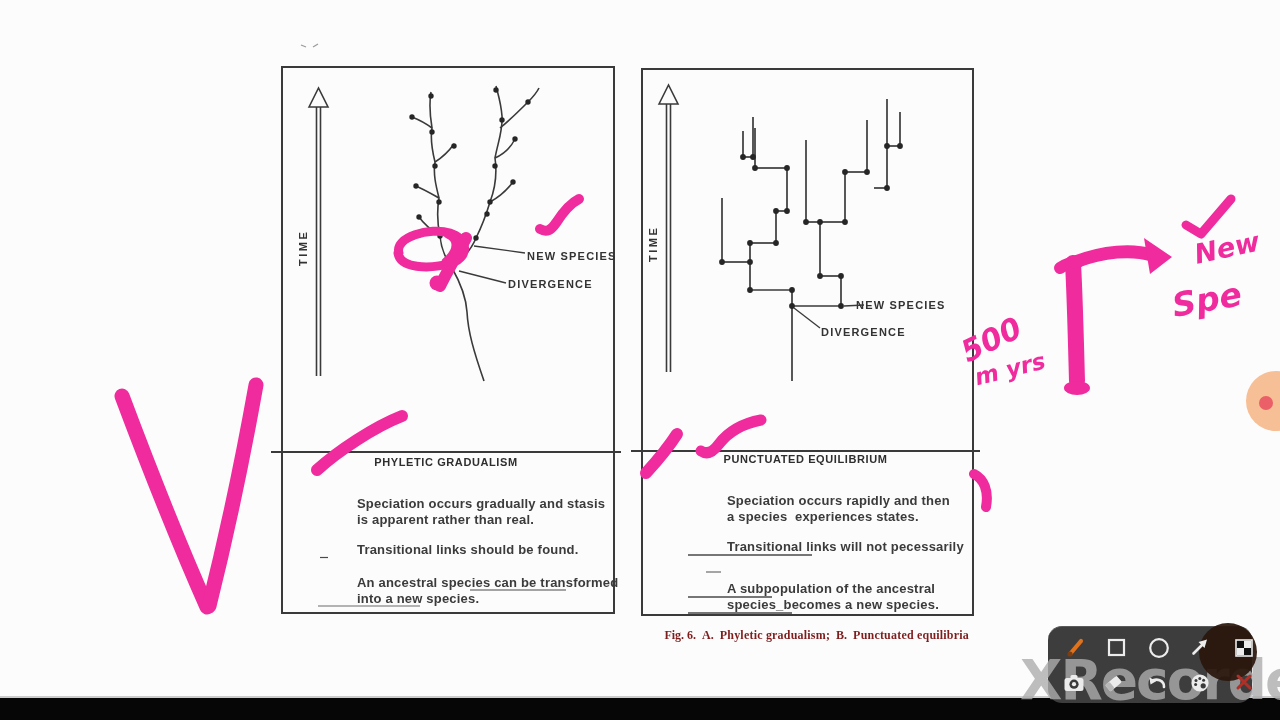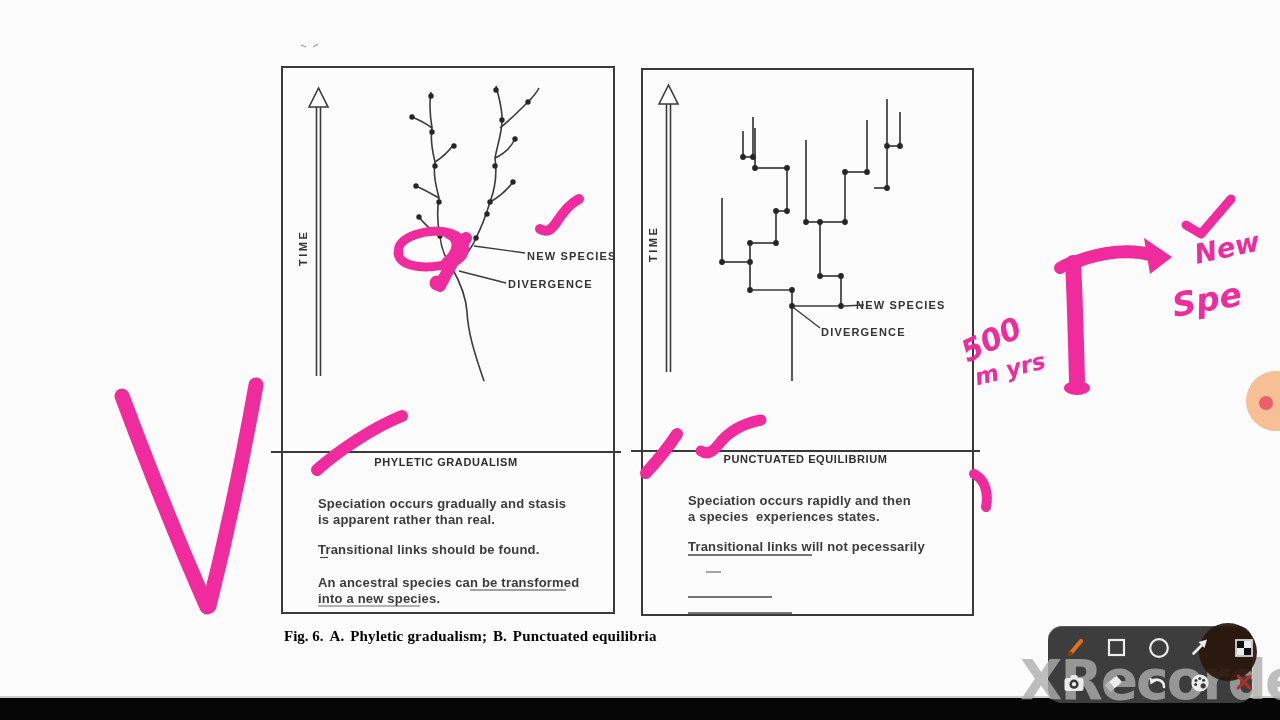--- a/index.html
+++ b/index.html
@@ -13,35 +13,35 @@
   .divider{position:absolute;height:2px;background:#3a3a3a;}
   .divider-a{left:271px;top:451px;width:350px;}
   .divider-b{left:631px;top:450px;width:349px;}
 
   .panel-title{position:absolute;text-align:center;font-size:11px;font-weight:bold;
                letter-spacing:.6px;color:#2e2e2e;}
   .title-a{left:281px;top:456px;width:330px;}
   .title-b{left:641px;top:453px;width:329px;}
 
   .para{position:absolute;color:#3b3b3b;font-size:13px;font-weight:600;letter-spacing:.2px;}
-  .tline{height:16px;line-height:16px;white-space:pre;}
+  .tline{height:16px;line-height:16px;white-space:pre;margin-left:39px;}
   .pa{left:318px;} .pb{left:688px;}
   .pa-p1{top:496px;} .pa-p2{top:542px;} .pa-p3{top:575px;}
   .pb-p1{top:493px;} .pb-p2{top:539px;} .pb-p3{top:581px;}
 
   .dlabel{position:absolute;font-size:11px;font-weight:700;letter-spacing:1.2px;color:#333;}
   .lab-ns-a{left:527px;top:250px;} .lab-dv-a{left:508px;top:278px;}
   .lab-ns-b{left:856px;top:299px;} .lab-dv-b{left:821px;top:326px;}
 
   .time-label{position:absolute;font-size:11px;font-weight:bold;letter-spacing:2.5px;color:#333;
               transform:rotate(-90deg);transform-origin:0 0;}
   .time-a{left:297px;top:266px;} .time-b{left:647px;top:262px;}
 
-  .caption{position:absolute;left:281px;top:628px;width:691px;text-align:left;
-           font-family:"Liberation Serif",serif;font-size:15px;color:#000000;font-weight:bold;}
+  .caption{position:absolute;left:281px;top:628px;width:691px;text-align:right;
+           font-family:"Liberation Serif",serif;font-size:12px;color:#7f1d1d;font-weight:bold;}
   .caption .lite{font-weight:bold;letter-spacing:.2px;}
   .caption span{margin:0 3px;}
 
   
   .hw{position:absolute;color:var(--ink,#ef2b9d);font-family:"DejaVu Sans",sans-serif;
       font-style:italic;font-weight:bold;z-index:4;}
   .hw-500{left:960px;top:322px;font-size:30px;transform:rotate(-26deg);}
   .hw-myrs{left:974px;top:356px;font-size:23px;transform:rotate(-14deg);}
   .hw-new{left:1194px;top:232px;font-size:27px;transform:rotate(-12deg);}
   .hw-spe{left:1172px;top:280px;font-size:33px;transform:rotate(-10deg);}
@@ -95,20 +95,24 @@
     <div class="tline">Speciation occurs rapidly and then</div>
     <div class="tline">a species  experiences states.</div>
   </div>
 
   <div class="para pa pa-p3">
     <div class="tline">An ancestral species can be transformed</div>
     <div class="tline">into a new species.</div>
   </div>
   <div class="para pb pb-p2">
     <div class="tline">Transitional links will not pecessarily</div>
+  </div>
+  <div class="para pb pb-p3">
+    <div class="tline">A subpopulation of the ancestral</div>
+    <div class="tline">species_becomes a new species.</div>
   </div>
 
   <div class="dlabel lab-ns-a">NEW SPECIES</div>
   <div class="dlabel lab-dv-a">DIVERGENCE</div>
   <div class="dlabel lab-ns-b">NEW SPECIES</div>
   <div class="dlabel lab-dv-b">DIVERGENCE</div>
 
   <div class="time-label time-a">TIME</div>
   <div class="time-label time-b">TIME</div>
 

